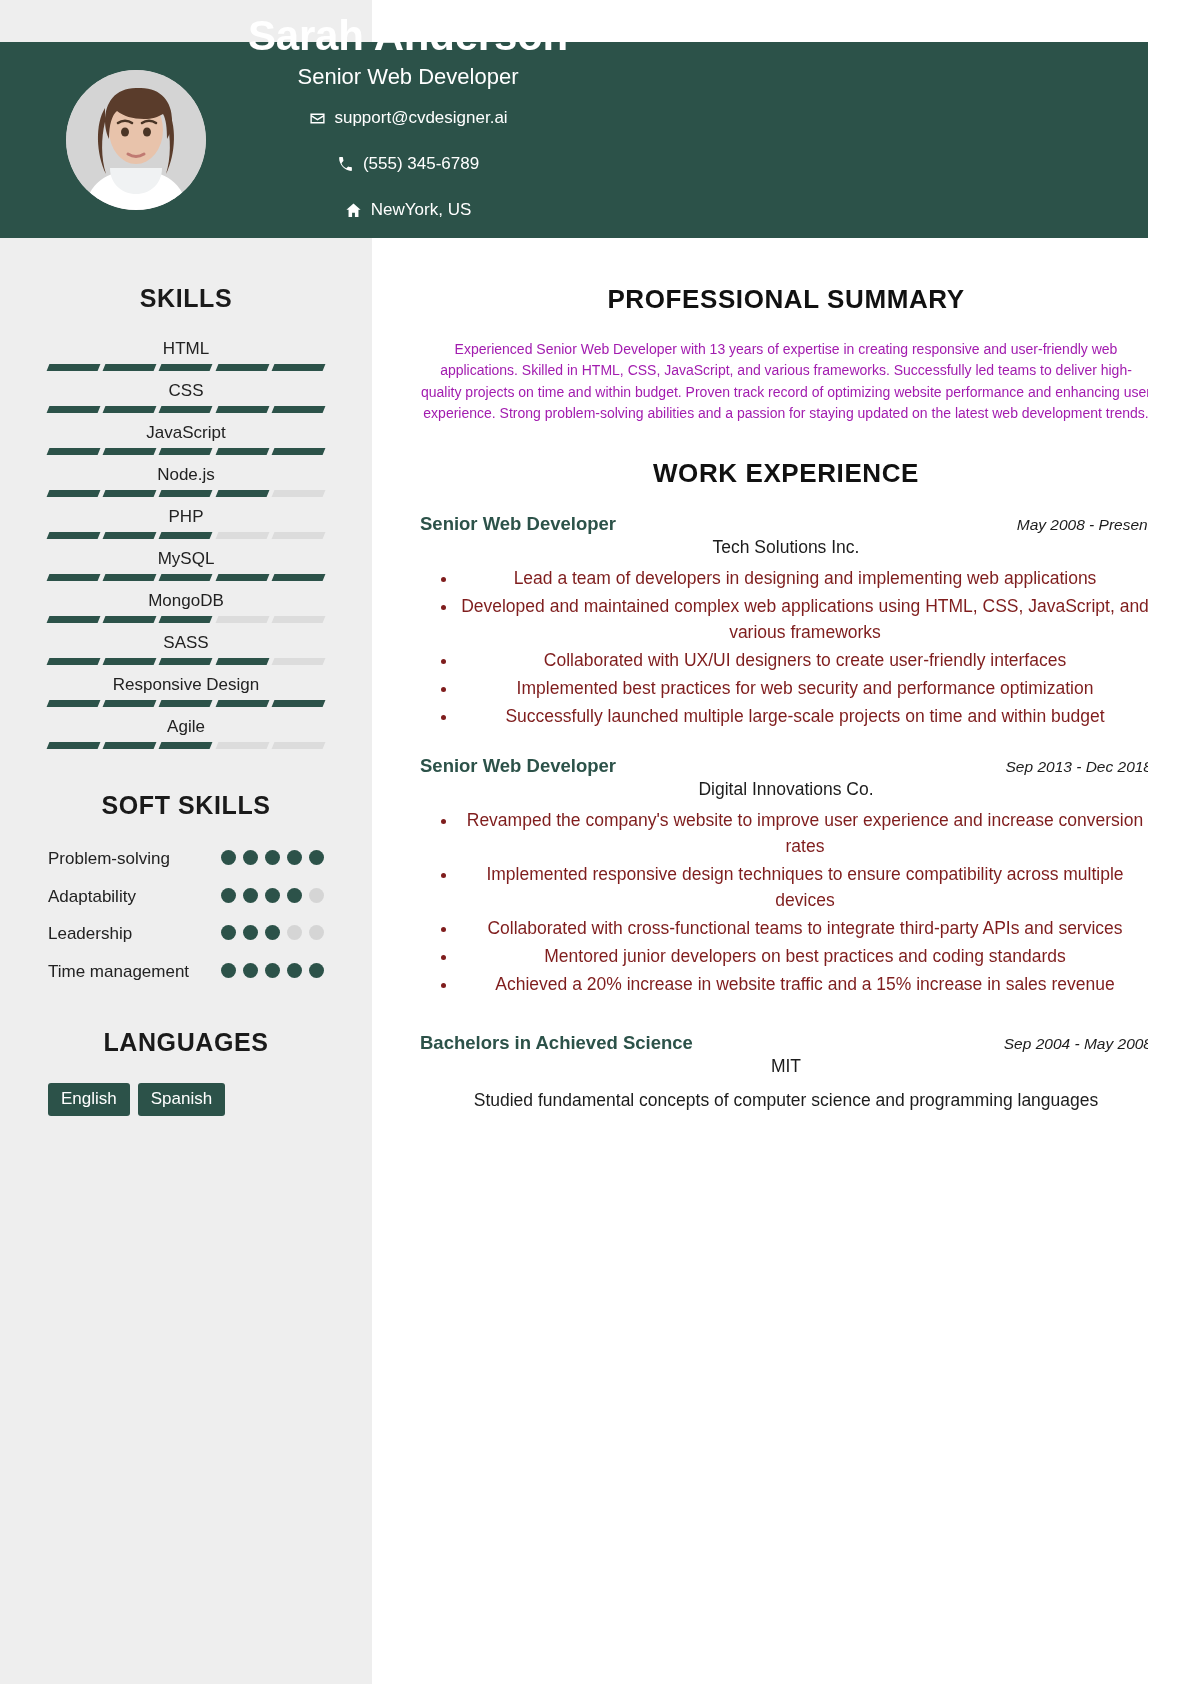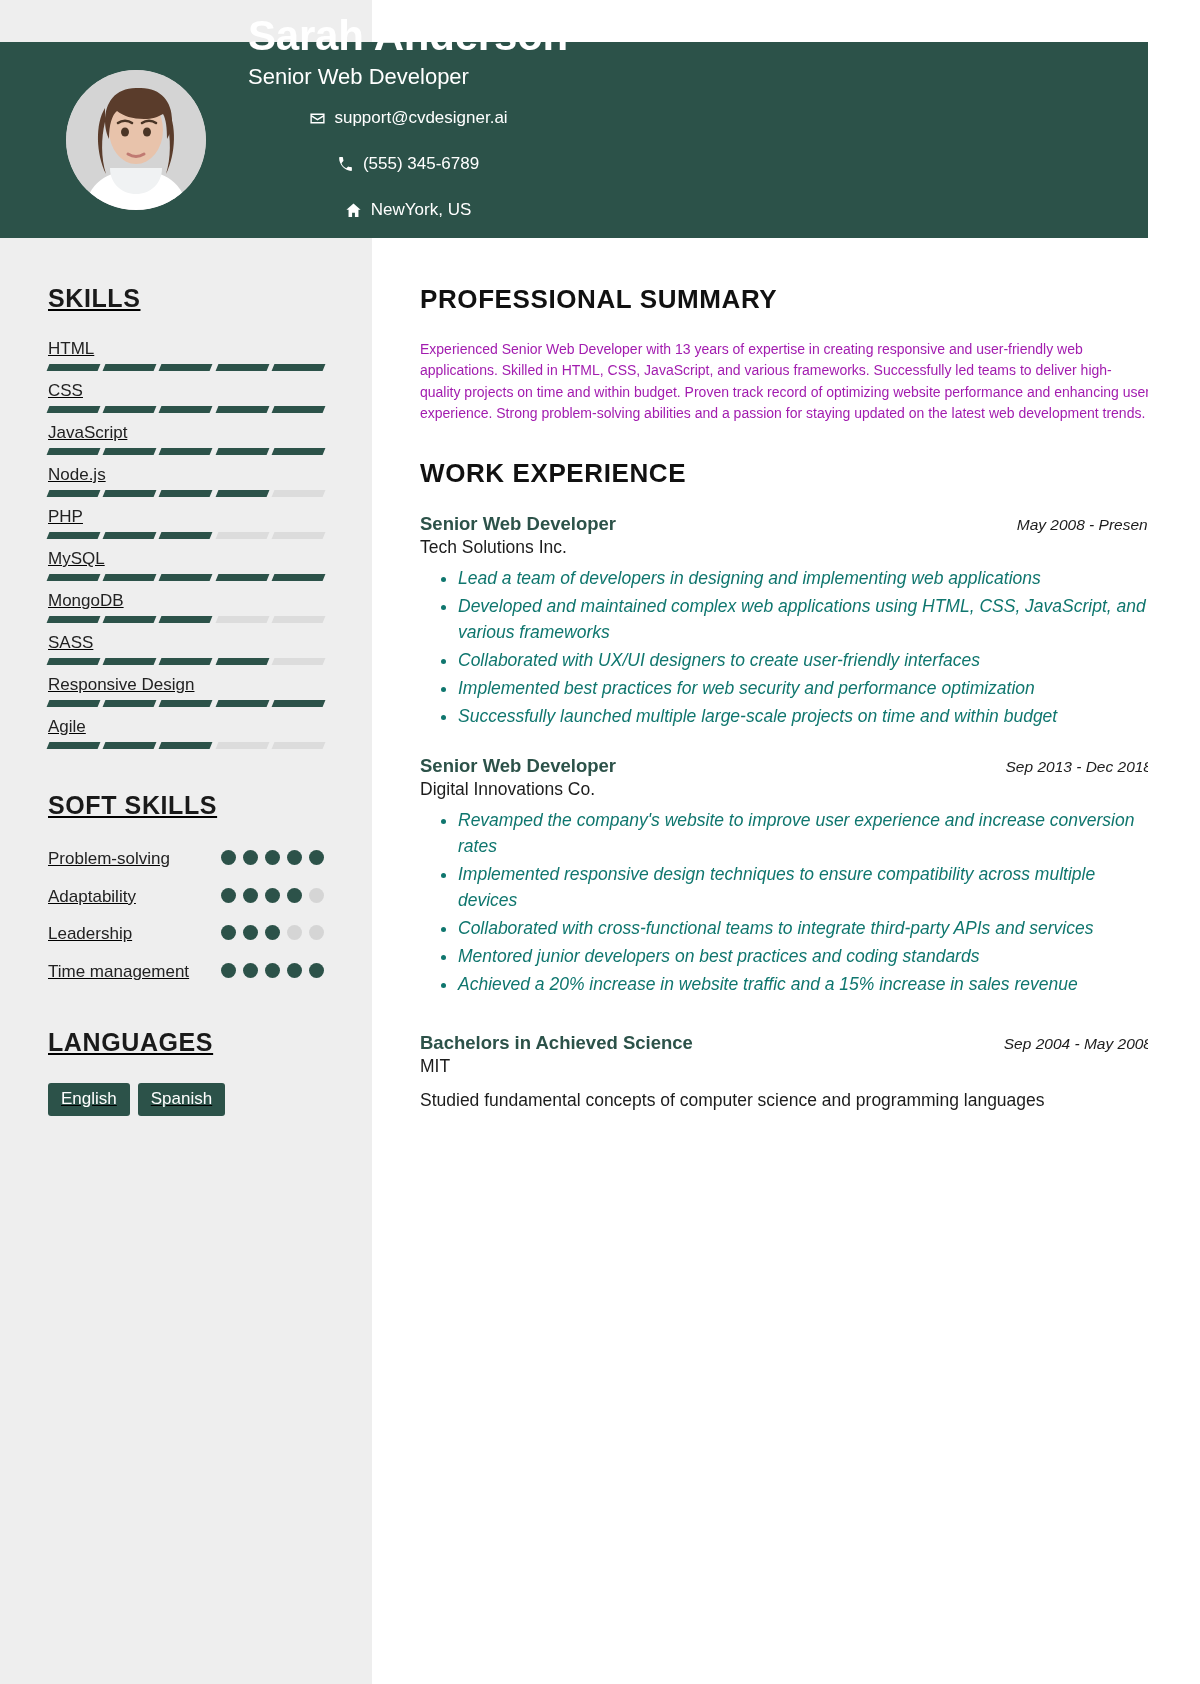--- a/index.html
+++ b/index.html
@@ -8,20 +8,21 @@
     height: 1684px;
     background: #ffffff;
     font-family: "Liberation Sans", sans-serif;
   }
   .page {
     position: relative;
     width: 1148px;
     height: 1684px;
     background: #ffffff;
     overflow: hidden;
+    text-align: center;
   }
 
   
   .top-strip {
     position: absolute;
     top: 0; left: 0;
     width: 1200px;
     height: 42px;
     background: #ffffff;
   }
@@ -99,21 +100,20 @@
     top: 238px; left: 0;
     width: 1200px;
     height: 1446px;
     display: flex;
   }
   .sidebar {
     width: 372px;
     background: #eeeeee;
     padding: 46px 48px 40px 48px;
     flex: 0 0 372px;
-    text-decoration: underline;
   }
   .main {
     flex: 1 1 auto;
     background: #ffffff;
     padding: 46px 48px 40px 48px;
   }
 
   
   .side-heading {
     font-size: 25px;
@@ -227,23 +227,22 @@
     margin-top: 10px;
     line-height: 1.5;
   }
   ul.bullets {
     margin: 8px 0 0 0;
     padding-left: 38px;
   }
   ul.bullets li {
     font-size: 17.5px;
     line-height: 1.48;
-    color: #0f766e;
+    color: #7f1d1d;
     margin-bottom: 2px;
-    font-style: italic;
   }
   .edu-entry { margin-bottom: 22px; }
 </style>
 </head>
 <body>
 
 <div class="page">
 
   <div class="top-strip">
     <div class="top-strip-left"></div>

